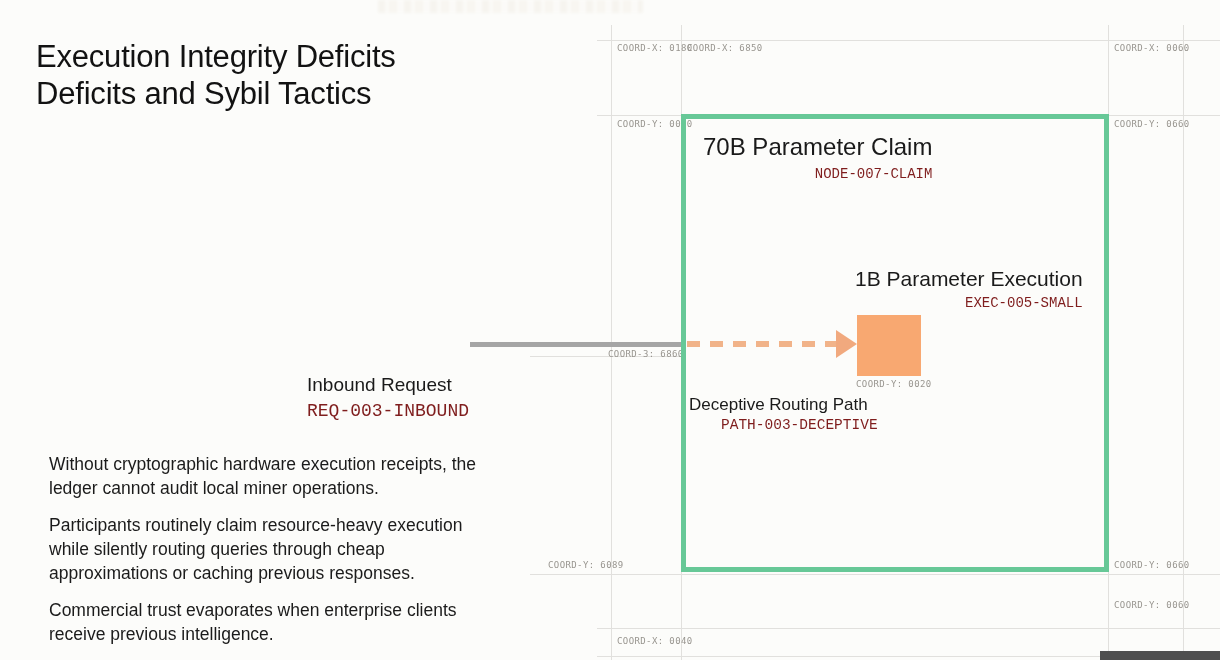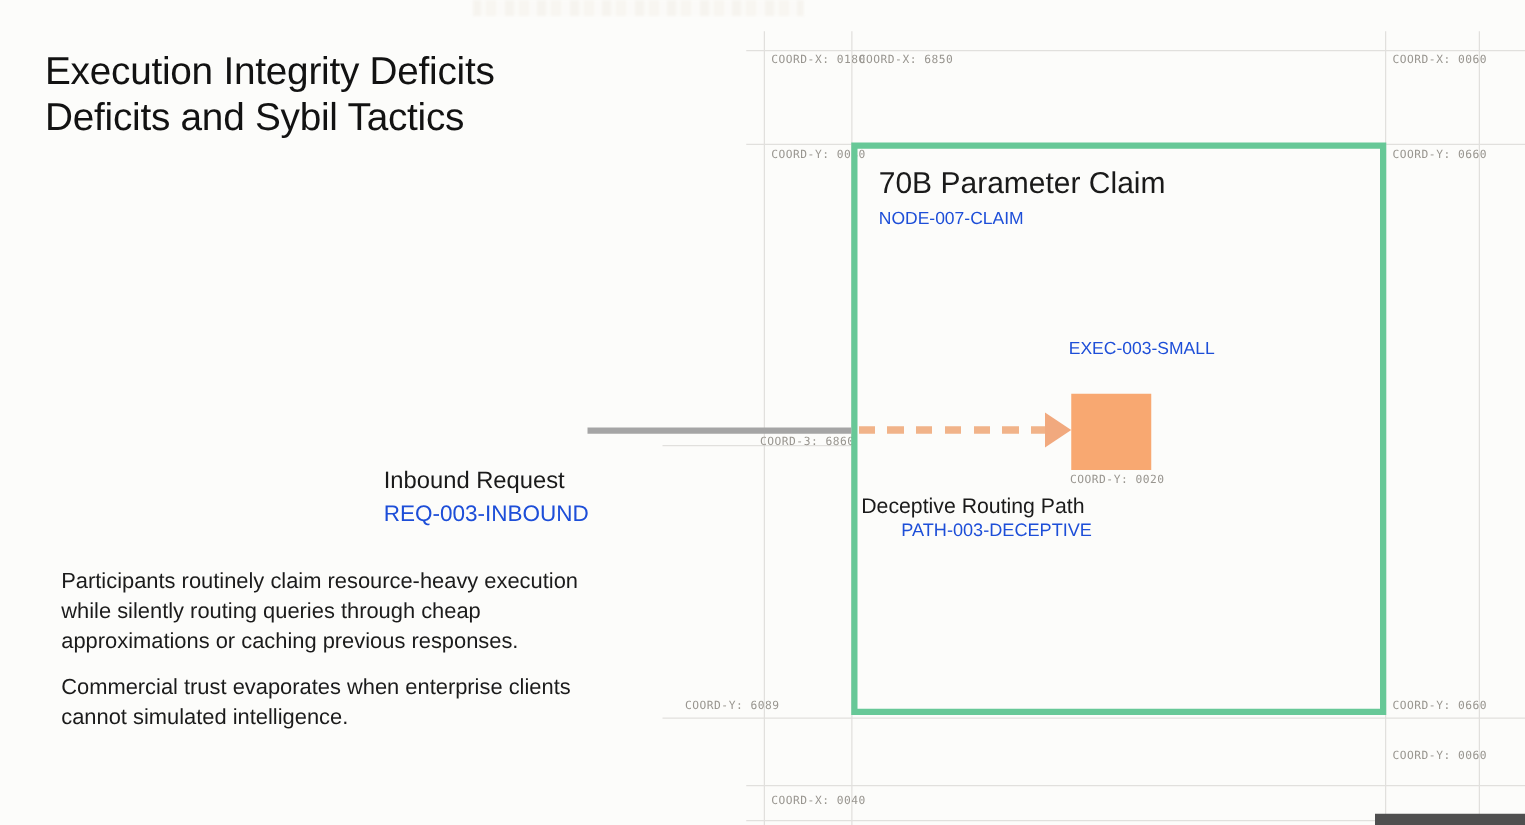--- a/index.html
+++ b/index.html
@@ -21,21 +21,21 @@
     font-size:31px;line-height:37px;font-weight:500;letter-spacing:-.2px;color:#121212;
   }
   .body-copy{position:absolute;left:49px;top:452px;width:452px;}
   .body-copy p{margin:0 0 13px 0;font-size:17.5px;line-height:24px;color:#1b1b1b;}
   
   .claim-box{
     position:absolute;left:681px;top:114px;width:428px;height:458px;
     border:5px solid #67c897;box-sizing:border-box;background:transparent;
   }
   .node-title{font-weight:500;color:#1a1a1a;}
-  .node-code{font-family:Liberation Sans, sans-serif;color:#1d4ed8;}
+  .node-code{font-family:Liberation Mono, monospace;color:#7f1d1d;text-align:right;}
   .claim-label{position:absolute;left:703px;top:133px;}
   .claim-label .node-title{font-size:24px;line-height:28px;}
   .claim-label .node-code{font-size:14px;margin-top:5px;}
   .exec-label{position:absolute;left:855px;top:266px;}
   .exec-label .node-title{font-size:21px;line-height:25px;}
   .exec-label .node-code{font-size:14px;margin-top:4px;}
   .exec-square{position:absolute;left:857px;top:315px;width:64px;height:61px;background:#f8a871;}
   .inbound-label{position:absolute;left:307px;top:325px;margin-top:48px;}
   .inbound-label .node-title{font-size:19px;line-height:23px;}
   .inbound-label .node-code{font-size:18px;margin-top:5px;}
@@ -87,42 +87,44 @@
   <div class="coord" style="left:1114px;top:560px;">COORD-Y: 0660</div>
   <div class="coord" style="left:617px;top:636px;">COORD-X: 0040</div>
   <div class="coord" style="left:1114px;top:600px;">COORD-Y: 0060</div>
 
   <div class="slide-title">
     <div>Execution Integrity Deficits</div>
     <div>Deficits and Sybil Tactics</div>
   </div>
 
   <div class="body-copy">
+    <p>Without cryptographic hardware execution receipts, the ledger cannot audit local miner operations.</p>
     <p>Participants routinely claim resource-heavy execution while silently routing queries through cheap approximations or caching previous responses.</p>
-    <p>Commercial trust evaporates when enterprise clients cannot simulated intelligence.</p>
+    <p>Commercial trust evaporates when enterprise clients receive previous intelligence.</p>
   </div>
 
   <div class="claim-box"></div>
 
   <div class="claim-label">
     <div class="node-title">70B Parameter Claim</div>
     <div class="node-code">NODE-007-CLAIM</div>
   </div>
 
   <div class="inbound-label">
     <div class="node-title">Inbound Request</div>
     <div class="node-code">REQ-003-INBOUND</div>
   </div>
 
   <div class="gray-line"></div>
   <div class="dash-line"></div>
   <div class="arrow-head"></div>
 
   <div class="exec-label">
-    <div class="node-code">EXEC-003-SMALL</div>
+    <div class="node-title">1B Parameter Execution</div>
+    <div class="node-code">EXEC-005-SMALL</div>
   </div>
 
   <div class="exec-square"></div>
   <div class="coord" style="left:856px;top:379px;">COORD-Y: 0020</div>
 
   <div class="path-label">
     <div class="node-title">Deceptive Routing Path</div>
     <div class="node-code">PATH-003-DECEPTIVE</div>
   </div>
 

